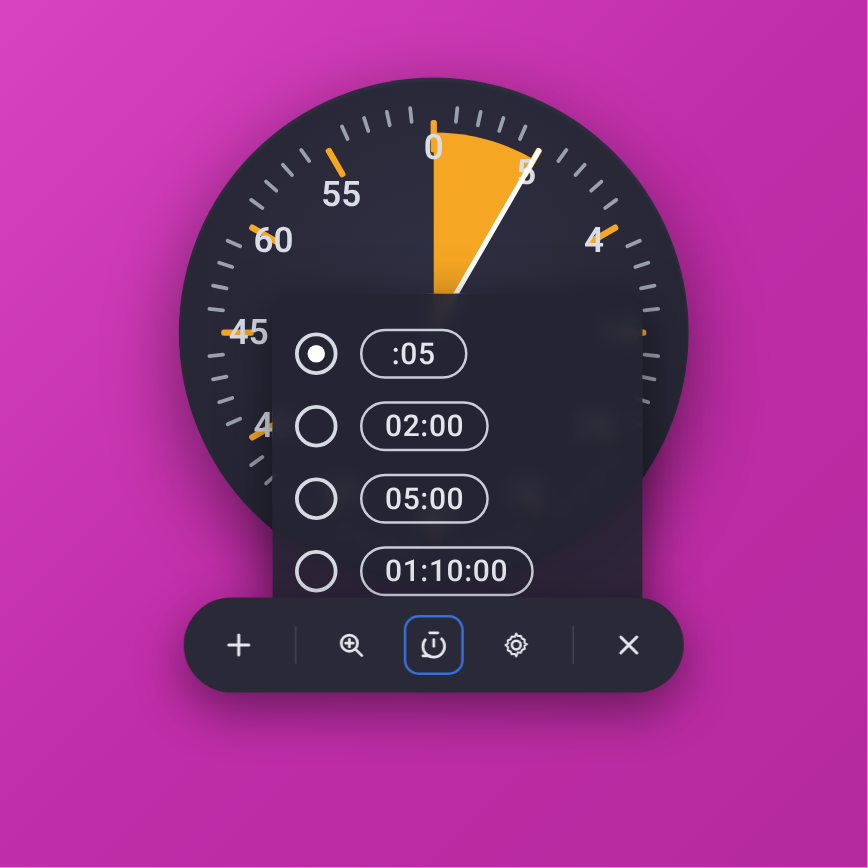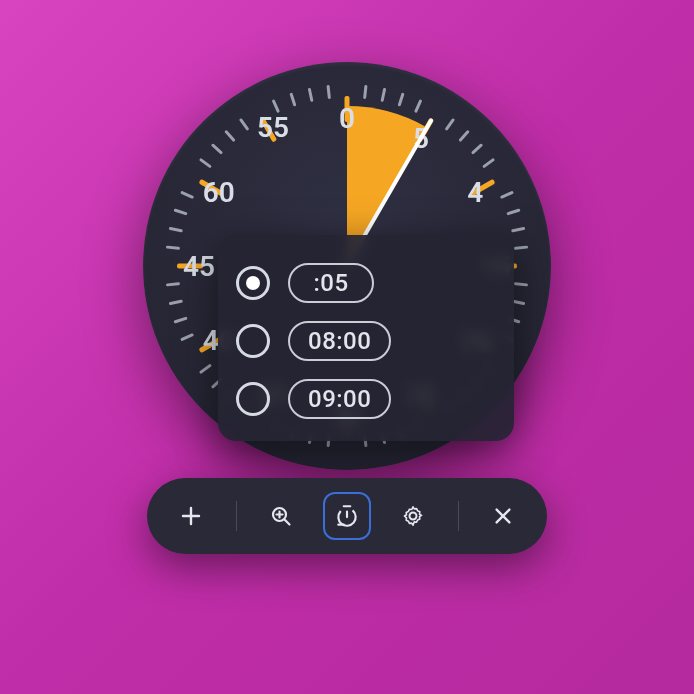--- a/index.html
+++ b/index.html
@@ -101,38 +101,42 @@
       <div class="dial-num" style="left: 278px; top: 75.8282px;">5</div>
       <div class="dial-num" style="left: 332.172px; top: 130px;">4</div>
       <div class="dial-num" style="left: 352px; top: 204px;">15</div>
       <div class="dial-num" style="left: 332.172px; top: 278px;">20</div>
       <div class="dial-num" style="left: 278px; top: 332.172px;">25</div>
       <div class="dial-num" style="left: 204px; top: 352px;">30</div>
       <div class="dial-num" style="left: 130px; top: 332.172px;">35</div>
       <div class="dial-num" style="left: 75.8282px; top: 278px;">40</div>
       <div class="dial-num" style="left: 56px; top: 204px;">45</div>
       <div class="dial-num" style="left: 75.8282px; top: 130px;">60</div>
-      <div class="dial-num" style="left: 130px; top: 65px;">55</div>
+      <div class="dial-num" style="left: 130px; top: 93px;">55</div>
     </div>
 
   <div class="needle"></div>
 </div>
 
 <div class="presets-panel">
   <div class="preset-row">
     <div class="radio selected"></div>
     <div class="pill">:05</div>
   </div>
   <div class="preset-row">
     <div class="radio"></div>
-    <div class="pill">08:00</div>
+    <div class="pill">02:00</div>
   </div>
   <div class="preset-row">
     <div class="radio"></div>
-    <div class="pill">09:00</div>
+    <div class="pill">05:00</div>
+  </div>
+  <div class="preset-row">
+    <div class="radio"></div>
+    <div class="pill">01:10:00</div>
   </div>
 </div>
 
 <div class="toolbar">
   <div class="tb-btn" title="Add">
     <svg width="24" height="24" viewBox="0 0 24 24">
         <path d="M12 4v16M4 12h16" stroke="currentColor" stroke-width="2.4" stroke-linecap="round"></path>
       </svg>
   </div>
   <div class="tb-sep"></div>

